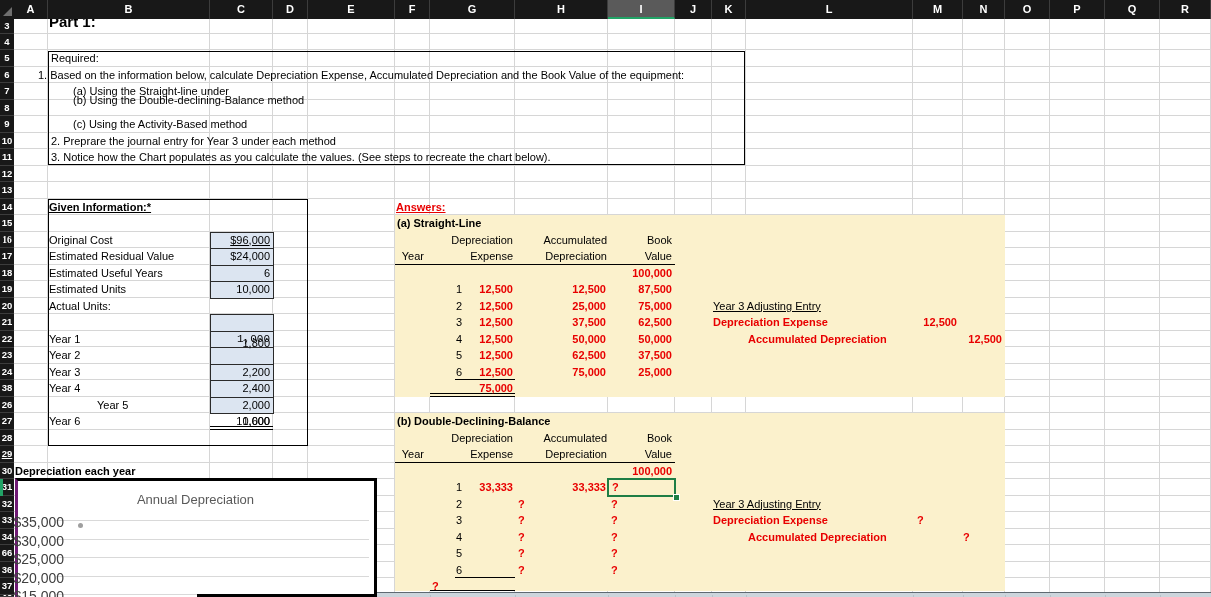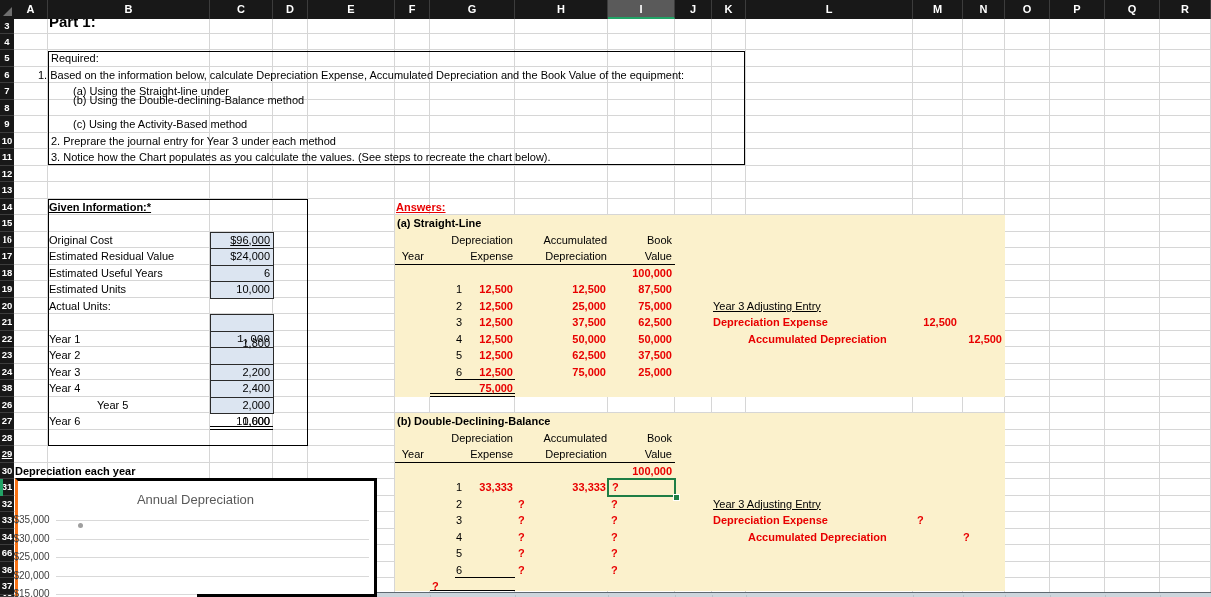--- a/index.html
+++ b/index.html
@@ -25,24 +25,24 @@
   .chcell.sel{background:#5a5a5a;border-bottom:2.5px solid #21a366;}
   #rowheaders{position:absolute;left:0;top:19px;width:14px;height:578px;background:#181818;}
   .rhcell{position:absolute;left:0;width:14px;color:#fff;font-weight:bold;font-size:9.5px;
           text-align:center;border-bottom:1px solid #3c3c3c;box-sizing:border-box;overflow:hidden;}
   .rhgreen{position:absolute;left:0;width:3px;background:#21a366;}
   #corner{position:absolute;left:0;top:0;width:14px;height:19px;background:#181818;}
   #corner:after{content:"";position:absolute;right:2px;bottom:3px;width:0;height:0;
           border-left:9px solid transparent;border-bottom:9px solid #6f6f6f;}
   
   #chart{position:absolute;left:14.5px;top:478px;width:362px;height:119px;background:#fff;
-         border-top:3px solid #000;border-left:3px solid #f97316;border-right:3px solid #000;box-sizing:border-box;}
+         border-top:3px solid #000;border-left:3px solid #701a75;border-right:3px solid #000;box-sizing:border-box;}
   #chart-title{position:absolute;left:0;top:11px;width:100%;text-align:center;font-size:13px;color:#595959;}
   .cgrid{position:absolute;left:38px;width:313px;height:1px;background:#d9d9d9;}
-  .clab{position:absolute;left:-4px;width:36px;text-align:right;font-size:10px;color:#404040;}
+  .clab{position:absolute;left:-4px;width:36px;text-align:right;font-size:14px;color:#404040;}
   #cpoint{position:absolute;width:5px;height:5px;border-radius:50%;background:#9f9f9f;}
   #chart-bottom-border{position:absolute;left:197px;top:594px;width:180px;height:3px;background:#000;}
   
   #selcell{position:absolute;border:2.2px solid #1e7e45;box-sizing:border-box;background:transparent;}
   #selhandle{position:absolute;width:5px;height:5px;background:#1e7e45;border:1px solid #fff;}
   
   #strip{position:absolute;left:377px;top:591.5px;width:834px;height:5.5px;background:#ccd5dc;
          border-top:1.5px solid #5f6a72;box-sizing:border-box;}
   .stick{position:absolute;top:2px;width:1px;height:3.5px;background:#b7c2ca;}
   .clipwrap{position:absolute;overflow:hidden;}

